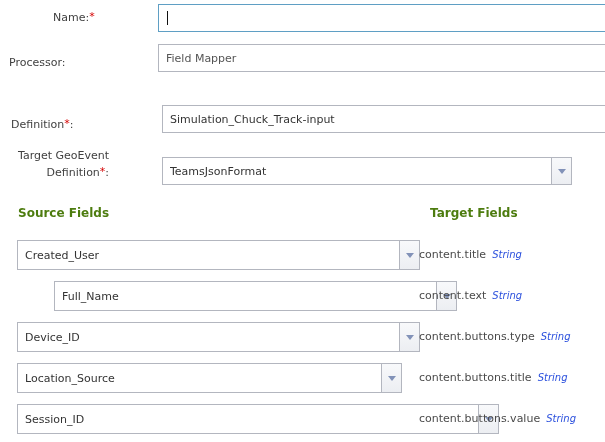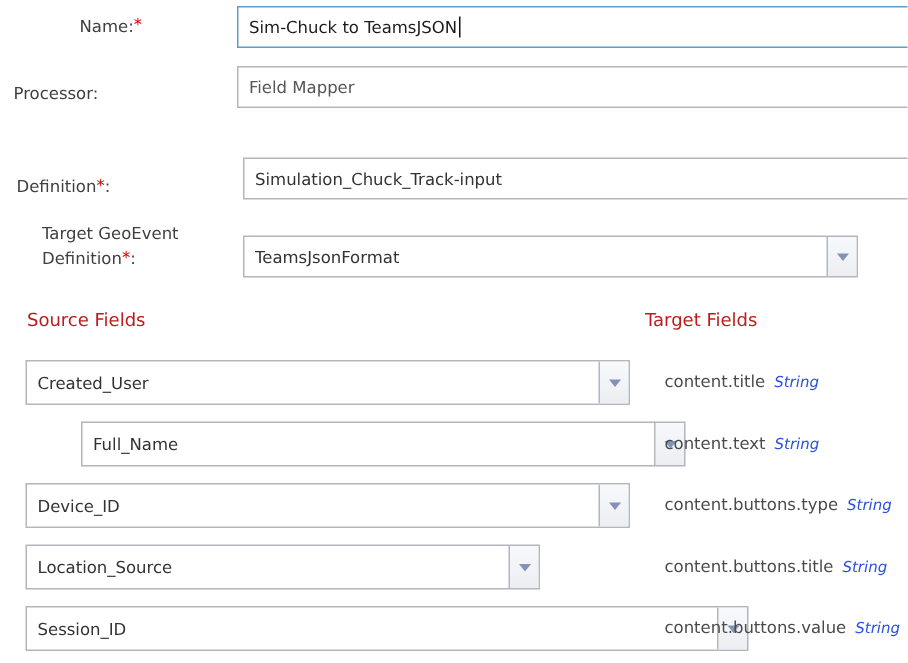--- a/index.html
+++ b/index.html
@@ -8,21 +8,21 @@
     position: relative;
     background: #ffffff;
     overflow: hidden;
     font-family: "DejaVu Sans", "Liberation Sans", sans-serif;
     font-size: 11px;
     color: #3f3f3f;
   }
   .abs { position: absolute; }
   .label { font-size: 11px; color: #3f3f3f; line-height: 17px; }
   .req { color: #d40000; position: relative; top: -1px; }
-  .header { font-size: 12px; font-weight: normal; color: #b91c1c; }
+  .header { font-size: 12px; font-weight: bold; color: #4d7c0f; }
 
   .textbox {
     position: absolute;
     background: #fff;
     border: 1px solid #b3b6bf;
     display: flex;
     align-items: center;
     padding: 0 7px;
     overflow: hidden;
     white-space: nowrap;
@@ -57,54 +57,53 @@
   .arrow {
     display: block;
     width: 0; height: 0;
     border-left: 4px solid transparent;
     border-right: 4px solid transparent;
     border-top: 5px solid #8292b8;
   }
 
   .target-label {
     position: absolute;
-    left: 443px;
+    left: 419px;
     line-height: 16px;
     white-space: nowrap;
     text-align: center;
   }
   .tname { color: #4a4a4a; font-size: 11px; }
   .ttype { color: #2b50dd; font-size: 10px; font-style: italic; margin-left: 6px; }
 </style>
 </head>
 <body>
 
 <div class="abs label" style="left:9px; top:9px;margin-left:44px;"><span>Name:</span><span class="req">*</span></div>
 <div class="textbox focused" style="left:158px; top:4px; width:460px; height:28px;">
-  <span>Sim-Chuck to TeamsJSON</span>
   <span class="caret"></span>
 </div>
 
 <div class="abs label" style="left:9px; top:54px;"><span>Processor:</span></div>
 <div class="textbox readonly" style="left:158px; top:44px; width:460px; height:28px;">
   <span>Field Mapper</span>
 </div>
 
 <div class="abs label" style="left:11px; top:99px;">
   <br>
   <span>Definition</span><span class="req">*</span><span>:</span>
 </div>
 <div class="combo" style="left:162px; top:105px; width:488px; height:28px;">
   <span class="combo-text">Simulation_Chuck_Track-input</span>
   <span class="combo-btn">
       <i class="arrow"></i>
     </span>
 </div>
 
-<div class="abs label" style="left:28px; top:147px;">
+<div class="abs label" style="left:18px; top:147px;text-align:right;">
   <span>Target GeoEvent</span><br>
   <span>Definition</span><span class="req">*</span><span>:</span>
 </div>
 <div class="combo" style="left:162px; top:157px; width:410px; height:28px;">
   <span class="combo-text">TeamsJsonFormat</span>
   <span class="combo-btn">
       <i class="arrow"></i>
     </span>
 </div>
 
@@ -134,21 +133,21 @@
 <div class="combo" style="left:17px; top:322px; width:403px; height:30px;">
   <span class="combo-text">Device_ID</span>
   <span class="combo-btn">
       <i class="arrow"></i>
     </span>
 </div>
 <div class="target-label" style="top:329px;">
   <span class="tname">content.buttons.type</span><span class="ttype">String</span>
 </div>
 
-<div class="combo" style="left:17px; top:363px; width:343px; height:30px;text-align:right;">
+<div class="combo" style="left:17px; top:363px; width:385px; height:30px;text-align:right;">
   <span class="combo-text">Location_Source</span>
   <span class="combo-btn">
       <i class="arrow"></i>
     </span>
 </div>
 <div class="target-label" style="top:370px;">
   <span class="tname">content.buttons.title</span><span class="ttype">String</span>
 </div>
 
 <div class="combo" style="left:17px; top:404px; width:482px; height:30px;">

